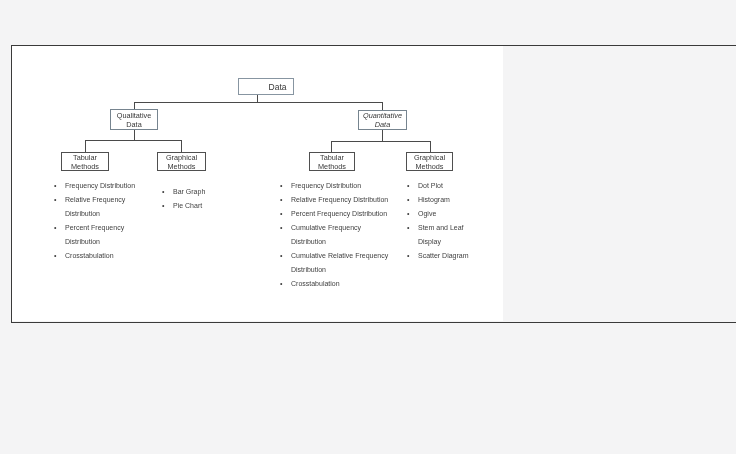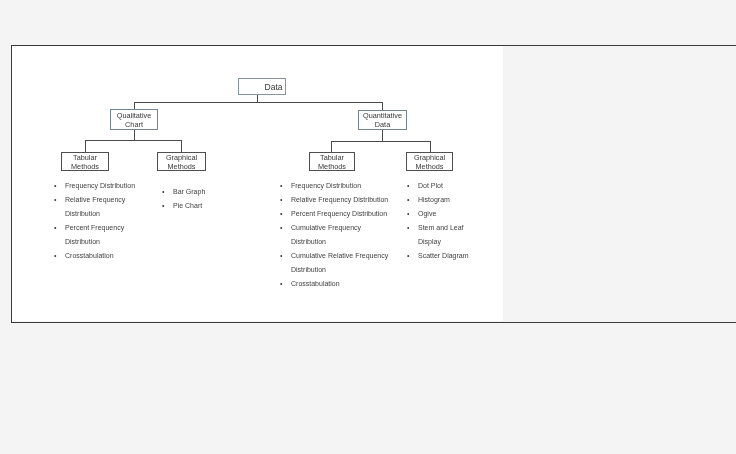--- a/index.html
+++ b/index.html
@@ -63,23 +63,23 @@
   .blist li {
     position: relative;
     padding-left: 11px;
   }
   .blist .bullet {
     position: absolute;
     left: 0; top: 0;
     font-size: 7px;
   }
   
-  #node-data          { left: 226px; top: 32px;  width: 48px; height: 17px; padding-left: 23px; }
+  #node-data          { left: 226px; top: 32px;  width: 56px; height: 17px; padding-left: 23px; }
   #node-qualitative   { left: 98px;  top: 63px;  width: 48px; height: 21px; }
-  #node-quantitative  { left: 346px; top: 64px;  width: 49px; height: 20px; }
+  #node-quantitative  { left: 346px; top: 64px;  width: 49px; height: 20px; font-style: italic; }
   #node-tab-left      { left: 49px;  top: 106px; width: 48px; height: 19px; }
   #node-graph-left    { left: 145px; top: 106px; width: 49px; height: 19px; }
   #node-tab-right     { left: 297px; top: 106px; width: 46px; height: 19px; }
   #node-graph-right   { left: 394px; top: 106px; width: 47px; height: 19px; }
   
   #c-v-root      { left: 245px; top: 49px; width: 1px;   height: 7px;  }
   #c-h-top       { left: 122px; top: 56px; width: 249px; height: 1px;  }
   #c-v-qual      { left: 122px; top: 56px; width: 1px;   height: 7px;  }
   #c-v-quant     { left: 370px; top: 56px; width: 1px;   height: 8px;  }
   #c-v-qual-down { left: 122px; top: 84px; width: 1px;   height: 10px; }
@@ -112,21 +112,21 @@
     <div class="connector" id="c-v-graph-l"></div>
     <div class="connector" id="c-v-quant-down"></div>
     <div class="connector" id="c-h-quant"></div>
     <div class="connector" id="c-v-tab-r"></div>
     <div class="connector" id="c-v-graph-r"></div>
 
     <div class="node root" id="node-data">
       <span>Data</span>
     </div>
     <div class="node branch" id="node-qualitative">
-      <span>Qualitative Chart</span>
+      <span>Qualitative Data</span>
     </div>
     <div class="node branch" id="node-quantitative">
       <span>Quantitative Data</span>
     </div>
     <div class="node leaf" id="node-tab-left">
       <span>Tabular Methods</span>
     </div>
     <div class="node leaf" id="node-graph-left">
       <span>Graphical Methods</span>
     </div>

